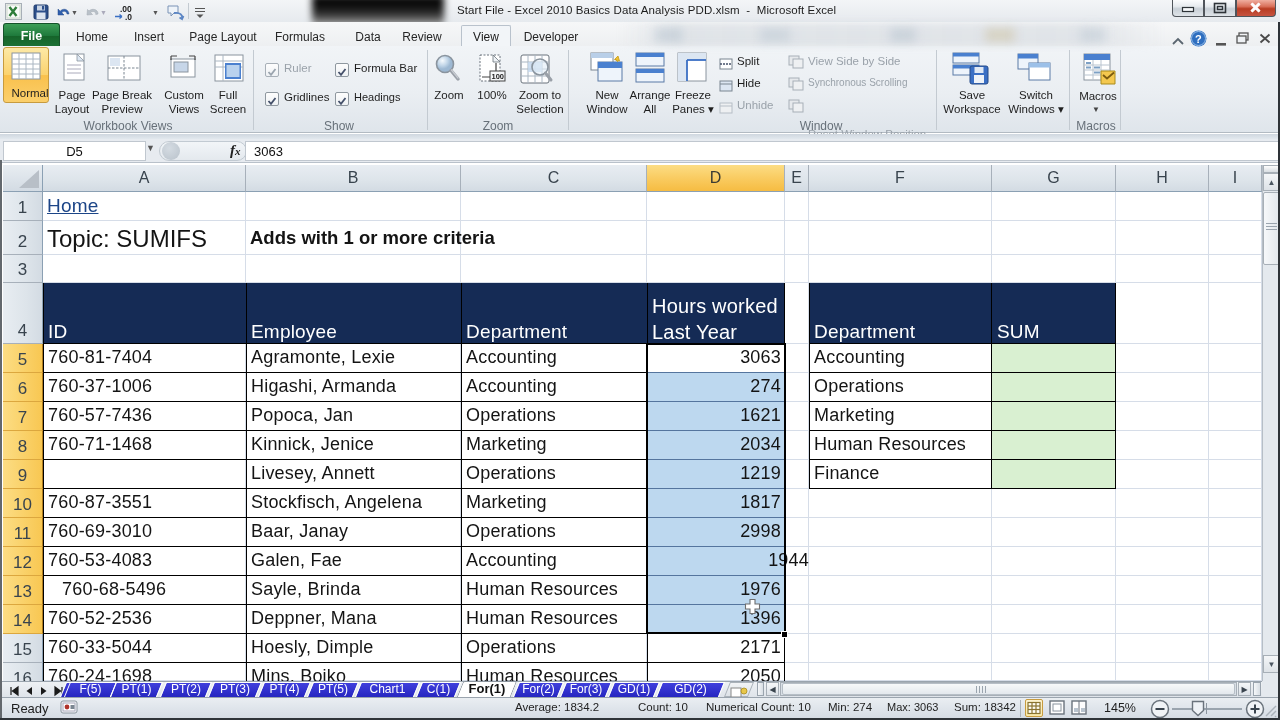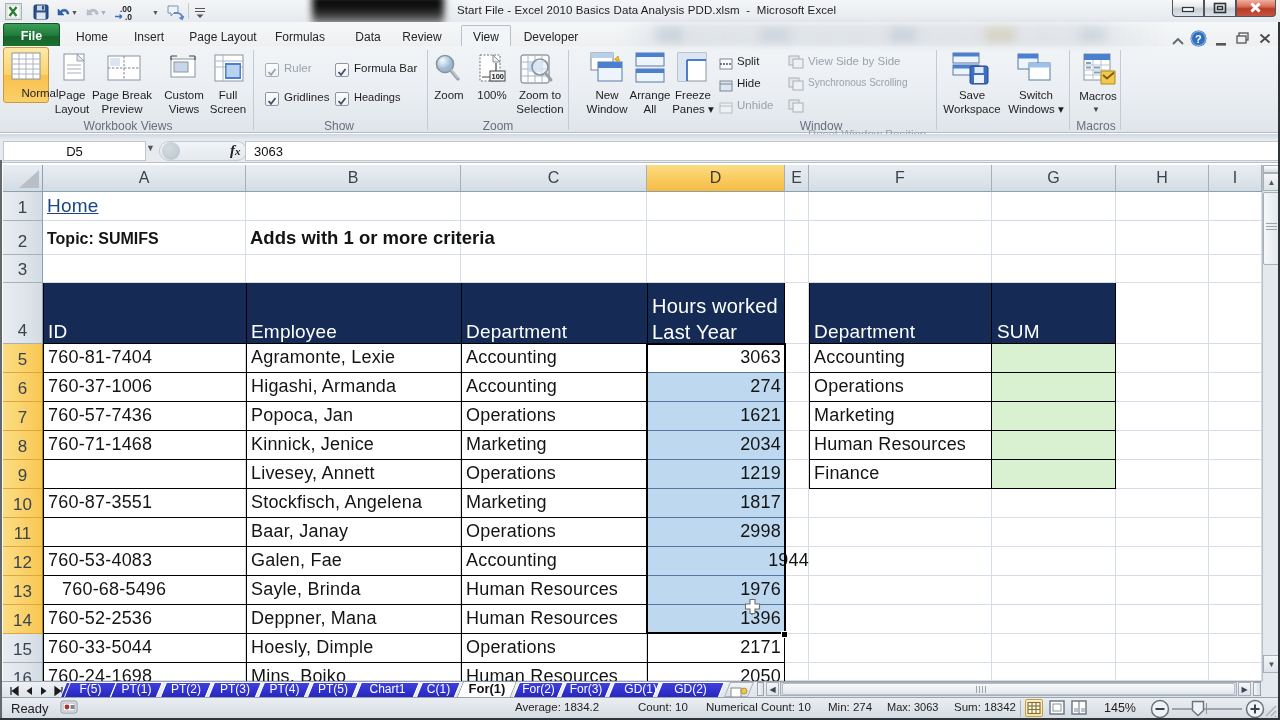--- a/index.html
+++ b/index.html
@@ -146,21 +146,21 @@
         <g stroke="#aab6c2" stroke-width="1">
           <line x1="2" y1="9" x2="30" y2="9"></line>
           <line x1="2" y1="14" x2="30" y2="14"></line>
           <line x1="2" y1="19" x2="30" y2="19"></line>
           <line x1="2" y1="24" x2="30" y2="24"></line>
           <line x1="9" y1="3" x2="9" y2="29"></line>
           <line x1="16" y1="3" x2="16" y2="29"></line>
           <line x1="23" y1="3" x2="23" y2="29"></line>
         </g>
       </svg></div>
-<div class="abs btnlabel" style="left:15px; top:87px; width:50px; height:13px;">Normal</div>
+<div class="abs btnlabel" style="left:5px; top:87px; width:50px; height:13px;">Normal</div>
 <div class="abs " style="left:62px; top:53px; width:26px; height:30px;"><svg width="26" height="30">
         <rect x="2" y="1" width="20" height="26" fill="#fff" stroke="#8a949e"></rect>
         <path d="M15 1 l7 7 l-7 0 z" fill="#dce6f2" stroke="#8a949e" stroke-width="0.8"></path>
         <line x1="5" y1="12" x2="19" y2="12" stroke="#aab"></line>
         <line x1="5" y1="16" x2="19" y2="16" stroke="#aab"></line>
         <line x1="5" y1="20" x2="19" y2="20" stroke="#aab"></line>
       </svg></div>
 <div class="abs btnlabel" style="left:49px; top:89px; width:46px; height:27px;">Page<br>Layout</div>
 <div class="abs " style="left:106px; top:53px; width:36px; height:30px;"><svg width="36" height="30">
         <rect x="2" y="3" width="32" height="24" fill="#fff" stroke="#8a949e"></rect>
@@ -405,21 +405,21 @@
 <div class="abs gl-h" style="left:43px; top:296px; width:1219px;"></div>
 <div class="abs gl-h" style="left:43px; top:325px; width:1219px;"></div>
 <div class="abs gl-h" style="left:43px; top:354px; width:1219px;"></div>
 <div class="abs gl-h" style="left:43px; top:383px; width:1219px;"></div>
 <div class="abs gl-h" style="left:43px; top:412px; width:1219px;"></div>
 <div class="abs gl-h" style="left:43px; top:441px; width:1219px;"></div>
 <div class="abs gl-h" style="left:43px; top:470px; width:1219px;"></div>
 <div class="abs gl-h" style="left:43px; top:499px; width:1219px;"></div>
 <div class="abs gl-h" style="left:43px; top:517px; width:1219px;"></div>
 <div class="abs cell" style="left:47px; top:29px; width:190px; height:29px; font-size:19px; line-height:27px; color:#1c4587; text-decoration:underline;">Home</div>
-<div class="abs cell" style="left:47px; top:60px; width:260px; height:32px; font-size:16px; line-height:31px; font-weight:bold; letter-spacing:0;">Topic: SUMIFS</div>
+<div class="abs cell" style="left:47px; top:60px; width:260px; height:32px; font-size:24px; line-height:31px; font-weight:normal; letter-spacing:0;">Topic: SUMIFS</div>
 <div class="abs cell" style="left:250px; top:60px; width:300px; height:32px; font-size:18.5px; line-height:30px; font-weight:bold; letter-spacing:0;">Adds with 1 or more criteria</div>
 <div class="abs " style="left:43px; top:120px; width:742px; height:61px; background:#152b55;"></div>
 <div class="abs cell" style="left:48px; top:158px; width:150px; height:24px; font-size:19px; color:#fff;">ID</div>
 <div class="abs cell" style="left:251px; top:158px; width:150px; height:24px; font-size:19px; color:#fff;">Employee</div>
 <div class="abs cell" style="left:466px; top:158px; width:170px; height:24px; font-size:19px; color:#fff;">Department</div>
 <div class="abs cell" style="left:652px; top:132px; width:132px; height:24px; font-size:20px; color:#fff;">Hours worked</div>
 <div class="abs cell" style="left:652px; top:158px; width:130px; height:24px; font-size:20px; color:#fff;">Last Year</div>
 <div class="abs cell" style="left:48px; top:181px; width:195px; height:29px; line-height:27px;">760-81-7404</div>
 <div class="abs cell" style="left:251px; top:181px; width:206px; height:29px; line-height:27px;">Agramonte, Lexie</div>
 <div class="abs cell" style="left:466px; top:181px; width:178px; height:29px; line-height:27px;">Accounting</div>
@@ -442,20 +442,21 @@
 <div class="abs " style="left:648px; top:297px; width:136px; height:29px; background:#bdd8ef;"></div>
 <div class="abs cell" style="left:251px; top:297px; width:206px; height:29px; line-height:27px;">Livesey, Annett</div>
 <div class="abs cell" style="left:466px; top:297px; width:178px; height:29px; line-height:27px;">Operations</div>
 <div class="abs cell" style="left:650px; top:297px; width:131px; height:29px; line-height:27px; text-align:right;">1219</div>
 <div class="abs " style="left:648px; top:326px; width:136px; height:29px; background:#bdd8ef;"></div>
 <div class="abs cell" style="left:48px; top:326px; width:195px; height:29px; line-height:27px;">760-87-3551</div>
 <div class="abs cell" style="left:251px; top:326px; width:206px; height:29px; line-height:27px;">Stockfisch, Angelena</div>
 <div class="abs cell" style="left:466px; top:326px; width:178px; height:29px; line-height:27px;">Marketing</div>
 <div class="abs cell" style="left:650px; top:326px; width:131px; height:29px; line-height:27px; text-align:right;">1817</div>
 <div class="abs " style="left:648px; top:355px; width:136px; height:29px; background:#bdd8ef;"></div>
+<div class="abs cell" style="left:48px; top:355px; width:195px; height:29px; line-height:27px;">760-69-3010</div>
 <div class="abs cell" style="left:251px; top:355px; width:206px; height:29px; line-height:27px;">Baar, Janay</div>
 <div class="abs cell" style="left:466px; top:355px; width:178px; height:29px; line-height:27px;">Operations</div>
 <div class="abs cell" style="left:650px; top:355px; width:131px; height:29px; line-height:27px; text-align:right;">2998</div>
 <div class="abs " style="left:648px; top:384px; width:136px; height:29px; background:#bdd8ef;"></div>
 <div class="abs cell" style="left:48px; top:384px; width:195px; height:29px; line-height:27px;">760-53-4083</div>
 <div class="abs cell" style="left:251px; top:384px; width:206px; height:29px; line-height:27px;">Galen, Fae</div>
 <div class="abs cell" style="left:466px; top:384px; width:178px; height:29px; line-height:27px;">Accounting</div>
 <div class="abs cell" style="left:678px; top:384px; width:131px; height:29px; line-height:27px; text-align:right;">1944</div>
 <div class="abs " style="left:648px; top:413px; width:136px; height:29px; background:#bdd8ef;"></div>
 <div class="abs cell" style="left:48px; top:413px; width:195px; height:29px; line-height:27px;margin-left:14px;">760-68-5496</div>
@@ -568,21 +569,21 @@
 <div class="abs " style="left:358px; top:683px; width:59px; height:13px; font-size:12px; color:#fff; text-align:center; line-height:13px;">Chart1</div>
 <div class="abs " style="left:419px; top:682px; width:39px; height:15px; background:linear-gradient(#4040dd,#2626c0); border:1px solid #fff; border-bottom:none; transform:skewX(-22deg);"></div>
 <div class="abs " style="left:419px; top:683px; width:39px; height:13px; font-size:12px; color:#fff; text-align:center; line-height:13px;">C(1)</div>
 <div class="abs " style="left:460px; top:681px; width:54px; height:16px; background:#fff; border:1px solid #8a949e; border-bottom:none; transform:skewX(-22deg); border-radius:2px 2px 0 0;"></div>
 <div class="abs " style="left:460px; top:682px; width:54px; height:14px; font-size:13px; font-weight:bold; color:#111; text-align:center; line-height:14px;">For(1)</div>
 <div class="abs " style="left:516px; top:682px; width:45px; height:15px; background:linear-gradient(#4040dd,#2626c0); border:1px solid #fff; border-bottom:none; transform:skewX(-22deg);"></div>
 <div class="abs " style="left:516px; top:683px; width:45px; height:13px; font-size:12px; color:#fff; text-align:center; line-height:13px;">For(2)</div>
 <div class="abs " style="left:563px; top:682px; width:46px; height:15px; background:linear-gradient(#4040dd,#2626c0); border:1px solid #fff; border-bottom:none; transform:skewX(-22deg);"></div>
 <div class="abs " style="left:563px; top:683px; width:46px; height:13px; font-size:12px; color:#fff; text-align:center; line-height:13px;">For(3)</div>
 <div class="abs " style="left:611px; top:682px; width:46px; height:15px; background:linear-gradient(#4040dd,#2626c0); border:1px solid #fff; border-bottom:none; transform:skewX(-22deg);"></div>
-<div class="abs " style="left:611px; top:683px; width:46px; height:13px; font-size:12px; color:#fff; text-align:right; line-height:13px;">GD(1)</div>
+<div class="abs " style="left:611px; top:683px; width:46px; height:13px; font-size:12px; color:#fff; text-align:center; line-height:13px;">GD(1)</div>
 <div class="abs " style="left:659px; top:682px; width:63px; height:15px; background:linear-gradient(#4040dd,#2626c0); border:1px solid #fff; border-bottom:none; transform:skewX(-22deg);"></div>
 <div class="abs " style="left:659px; top:683px; width:63px; height:13px; font-size:12px; color:#fff; text-align:center; line-height:13px;">GD(2)</div>
 <div class="abs " style="left:727px; top:682px; width:24px; height:15px; background:linear-gradient(#f2f4f6,#dde2e8); border:1px solid #aab2ba; transform:skewX(-22deg);"></div>
 <div class="abs " style="left:730px; top:684px; width:18px; height:11px;"><svg width="18" height="11">
         <rect x="1" y="1" width="10" height="9" fill="#fff" stroke="#888"></rect>
         <circle cx="14" cy="4" r="3" fill="#e8c74a" stroke="#a98b1d" stroke-width="0.8"></circle>
       </svg></div>
 <div class="abs " style="left:757px; top:682px; width:7px; height:14px; background:linear-gradient(90deg,#f5f7f9,#d8dee4); border:1px solid #9aa4ae;"></div>
 <div class="abs " style="left:766px; top:682px; width:13px; height:14px; background:linear-gradient(#f5f7f9,#dde2e8); border:1px solid #a7afb7; font-size:8px; color:#3a444e; text-align:center; line-height:13px;">◀</div>
 <div class="abs " style="left:780px; top:682px; width:457px; height:14px; background:#d9dfe6; border:1px solid #a7afb7;"></div>

